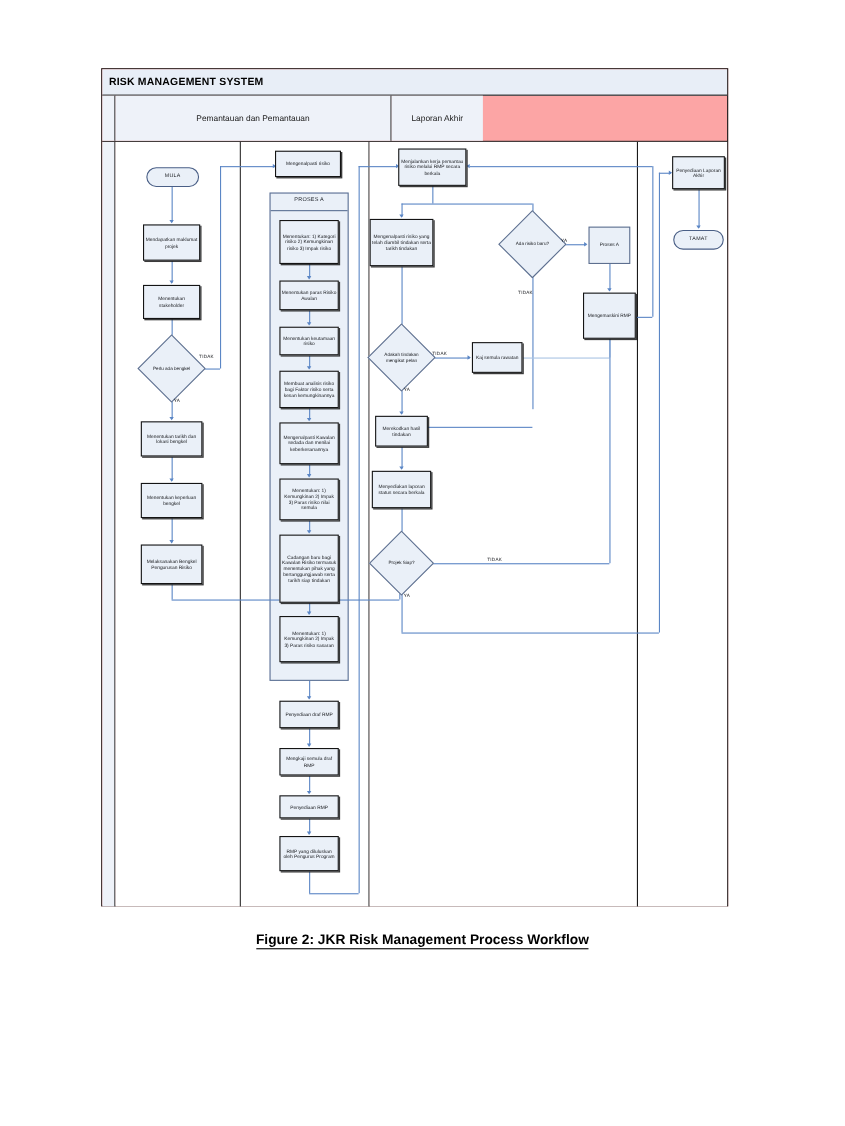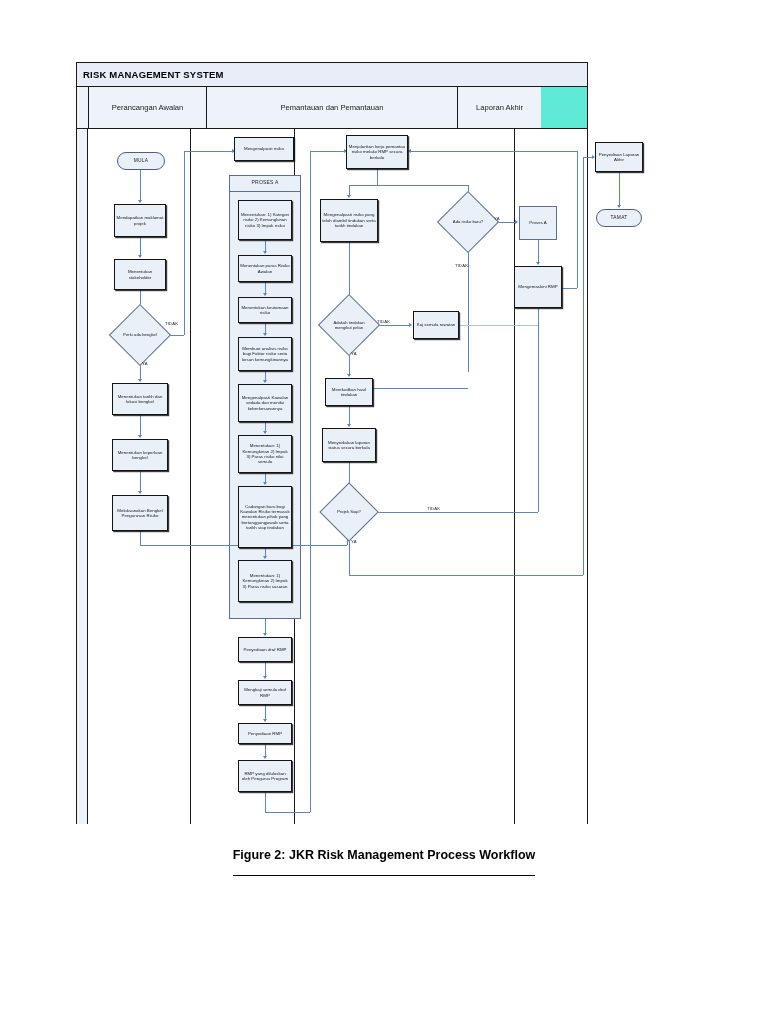--- a/index.html
+++ b/index.html
@@ -10,24 +10,24 @@
     color:#111;
     position:relative;
     overflow:hidden;
   }
   #page{
     position:absolute;left:0;top:0;width:768px;height:1024px;
     background:#ffffff;
   }
   
   #frame{
-    position:absolute;left:76px;top:62px;width:512px;height:762px;
+    position:absolute;left:92px;top:62px;width:570px;height:762px;
     border:1px solid #1a1a1a;
     box-sizing:border-box;
-    background:#5eead4;
+    background:#fca5a5;
   }
   #title-bar{
     position:absolute;left:0;top:0;width:100%;height:24px;
     background:#e8eef7;
     border-bottom:1px solid #1a1a1a;
     box-sizing:border-box;
     display:flex;align-items:center;
   }
   #title-bar .t{
     font-size:9.5px;font-weight:bold;letter-spacing:.2px;
@@ -120,40 +120,37 @@
     position:absolute;font-size:4.2px;color:#16181c;z-index:5;
     background:transparent;letter-spacing:.2px;white-space:nowrap;
   }
   
   #caption{
     position:absolute;left:0;top:845px;width:768px;
     text-align:center;
   }
   #caption span{
     font-size:12.5px;font-weight:bold;color:#000;
-    border-bottom:1.6px solid #000;padding-bottom:13px;
+    border-bottom:1.6px solid #000;padding-bottom:1px;
     font-family:"Liberation Sans","DejaVu Sans",sans-serif;
   }
 </style>
 </head>
 <body>
 
 <div id="page">
 
   <div id="frame">
 
     <div id="title-bar">
       <div class="t">RISK MANAGEMENT SYSTEM</div>
     </div>
 
     <div id="lane-head">
       <div class="lane-gut"></div>
-      <div class="lane-h" style="width:118px">
-        <span>Perancangan Awalan</span>
-      </div>
       <div class="lane-h" style="width:251px">
         <span>Pemantauan dan Pemantauan</span>
       </div>
       <div class="lane-h last" style="width:83px">
         <span>Laporan Akhir</span>
       </div>
     </div>
 
     <div id="lane-body">
       <div class="lane-b gut"></div>

